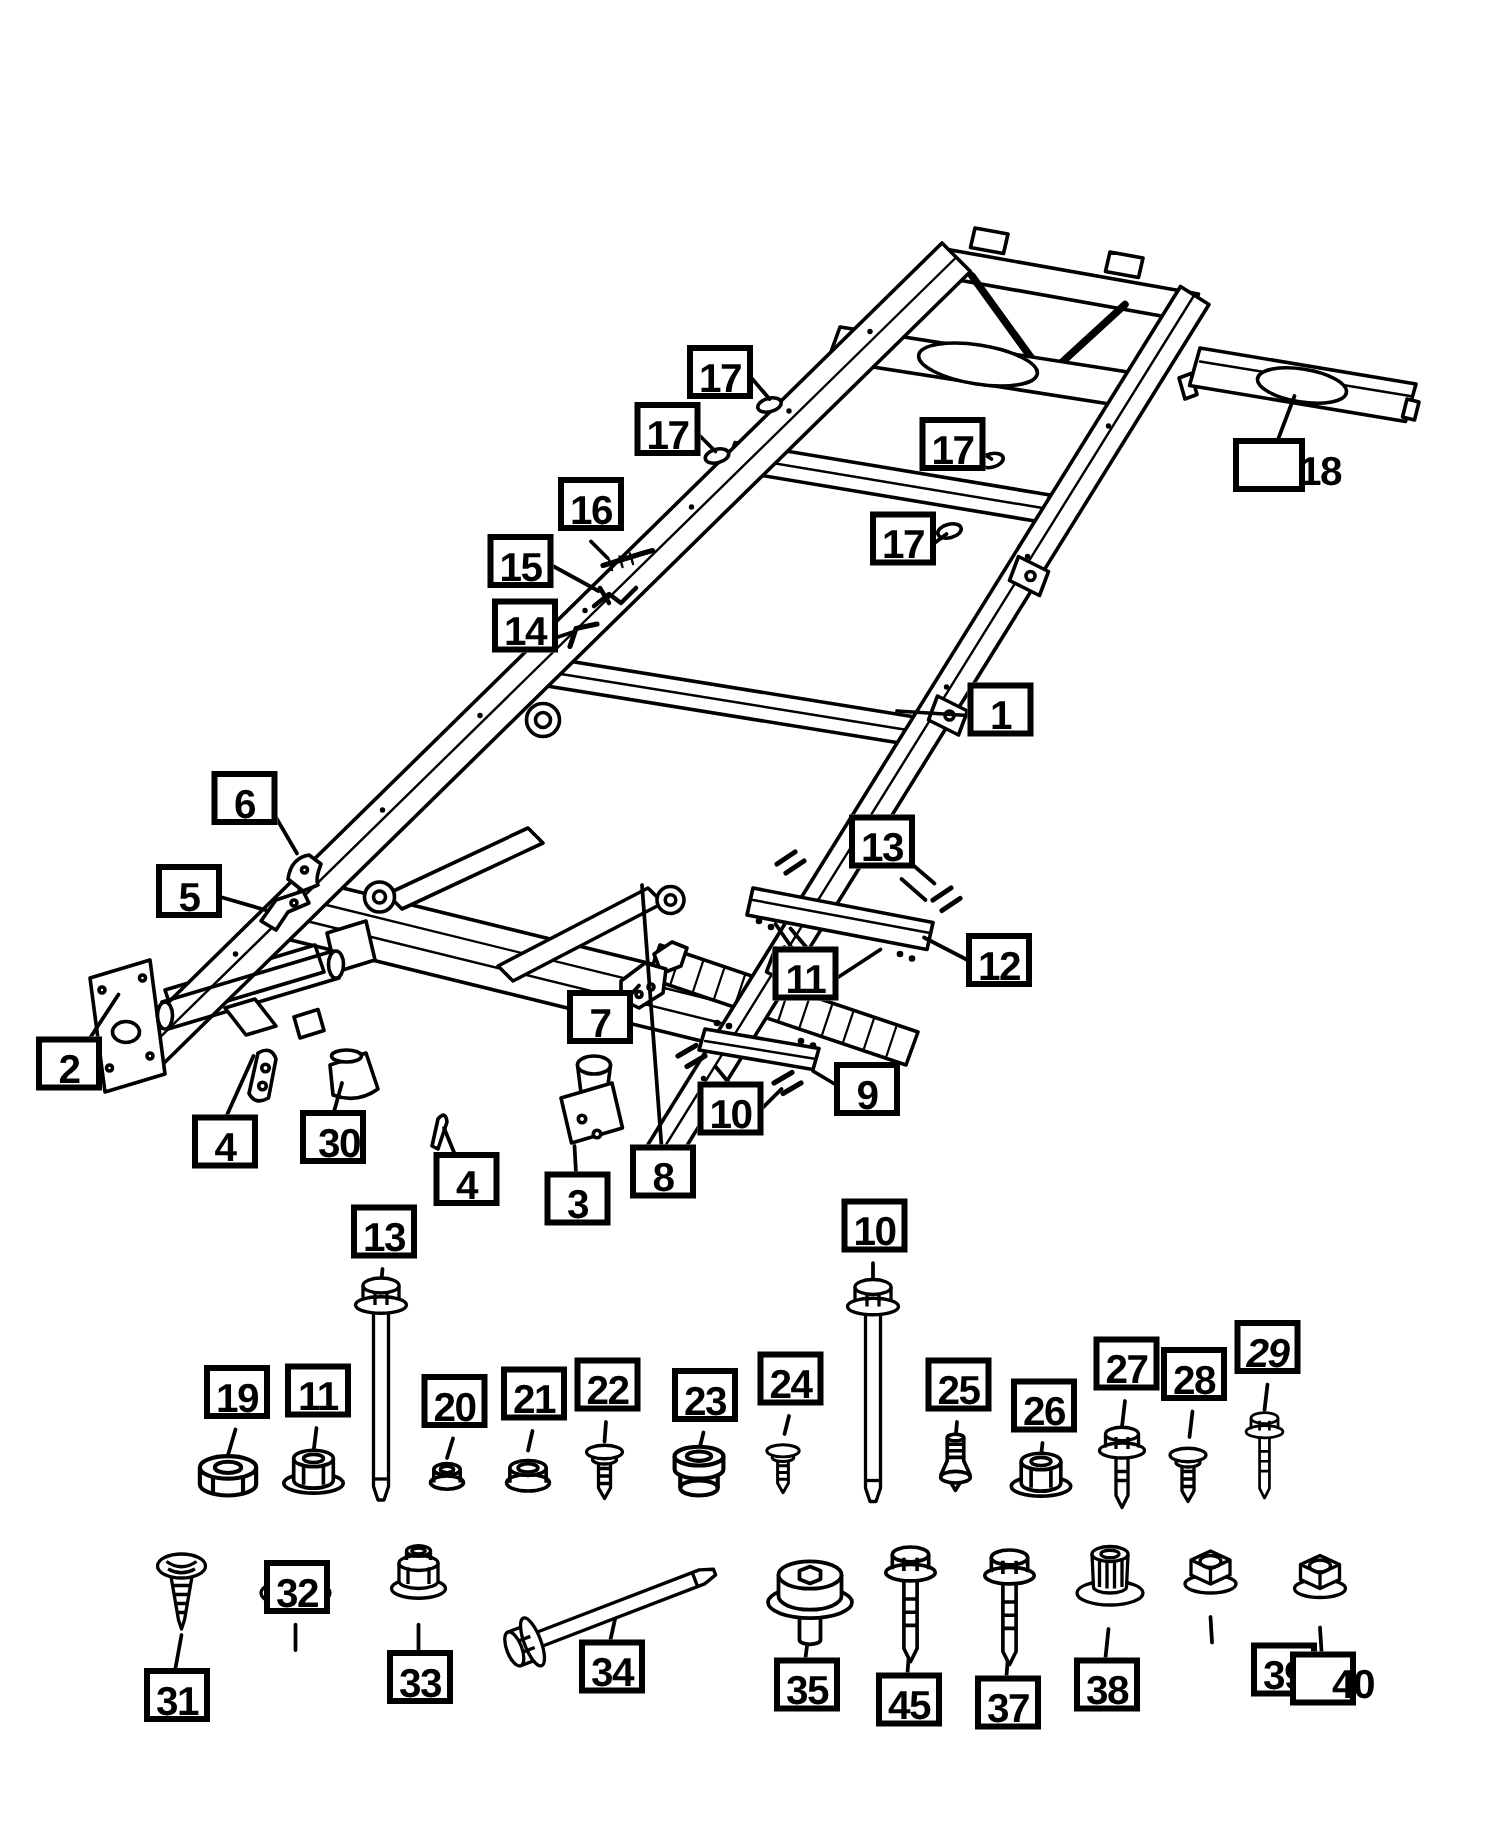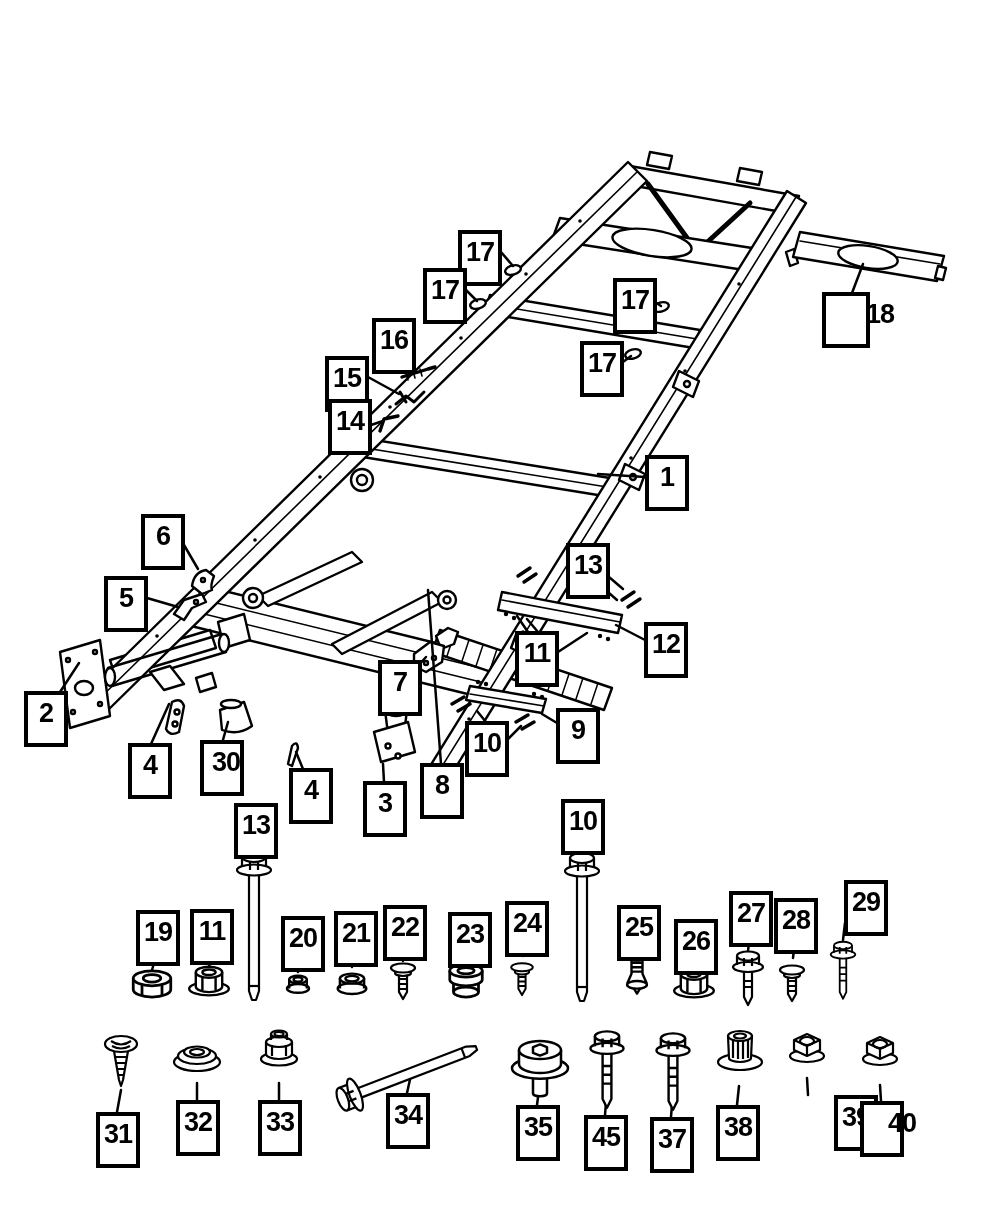--- a/index.html
+++ b/index.html
@@ -1,19 +1,19 @@
 <!DOCTYPE html>
 <html><head>
 <meta charset="utf-8">
 <style>
   html,body{margin:0;padding:0;background:#ffffff;}
   #canvas{position:relative;width:1000px;height:1214px;background:#ffffff;overflow:hidden;
           font-family:"Liberation Sans",sans-serif;}
   #art{position:absolute;left:0;top:0;}
-  .callout{position:absolute;box-sizing:border-box;width:44px;height:56px;
+  .callout{position:absolute;box-sizing:border-box;width:44px;height:36px;
            border:4px solid #000;background:#fff;color:#000;
            font-weight:bold;font-size:27px;line-height:36px;text-align:center;
            letter-spacing:-1px;z-index:5;}
 </style>
 </head>
 <body>
 
 <div id="canvas">
 
 <svg id="art" width="1000" height="1214" viewBox="0 0 1000 1214">
@@ -448,23 +448,23 @@
       <div class="callout" style="left: 281px; top: 916px;">20</div>
       <div class="callout" style="left: 334px; top: 911px;">21</div>
       <div class="callout" style="left: 383px; top: 905px;">22</div>
       <div class="callout" style="left: 448px; top: 912px;">23</div>
       <div class="callout" style="left: 505px; top: 901px;">24</div>
       <div class="callout" style="left: 561px; top: 799px;">10</div>
       <div class="callout" style="left: 617px; top: 905px;">25</div>
       <div class="callout" style="left: 674px; top: 919px;">26</div>
       <div class="callout" style="left: 729px; top: 891px;">27</div>
       <div class="callout" style="left: 774px; top: 898px;">28</div>
-      <div class="callout" style="left: 844px; top: 880px;">29</div>
+      <div class="callout" style="left: 823px; top: 880px; font-style: italic;">29</div>
       <div class="callout" style="left: 96px; top: 1112px;">31</div>
-      <div class="callout" style="left: 176px; top: 1100px;">32</div>
+      <div class="callout" style="left: 176px; top: 1040px;">32</div>
       <div class="callout" style="left: 258px; top: 1100px;">33</div>
       <div class="callout" style="left: 386px; top: 1093px;">34</div>
       <div class="callout" style="left: 516px; top: 1105px;">35</div>
       <div class="callout" style="left: 584px; top: 1115px;">45</div>
       <div class="callout" style="left: 650px; top: 1117px;">37</div>
       <div class="callout" style="left: 716px; top: 1105px;">38</div>
       <div class="callout" style="left: 834px; top: 1095px;">39</div>
       <div class="callout" style="left: 860px; top: 1101px; padding-left: 24px;">40</div>
     </div>
 

